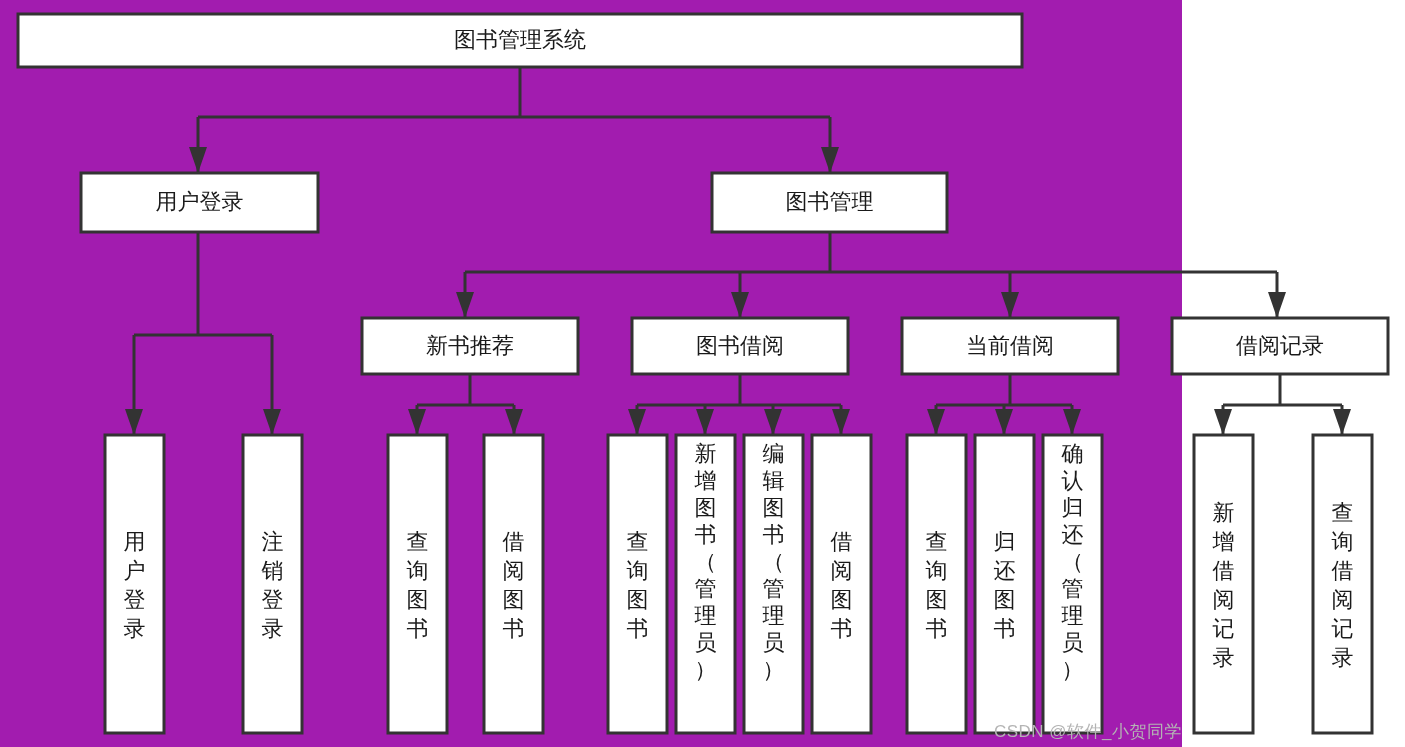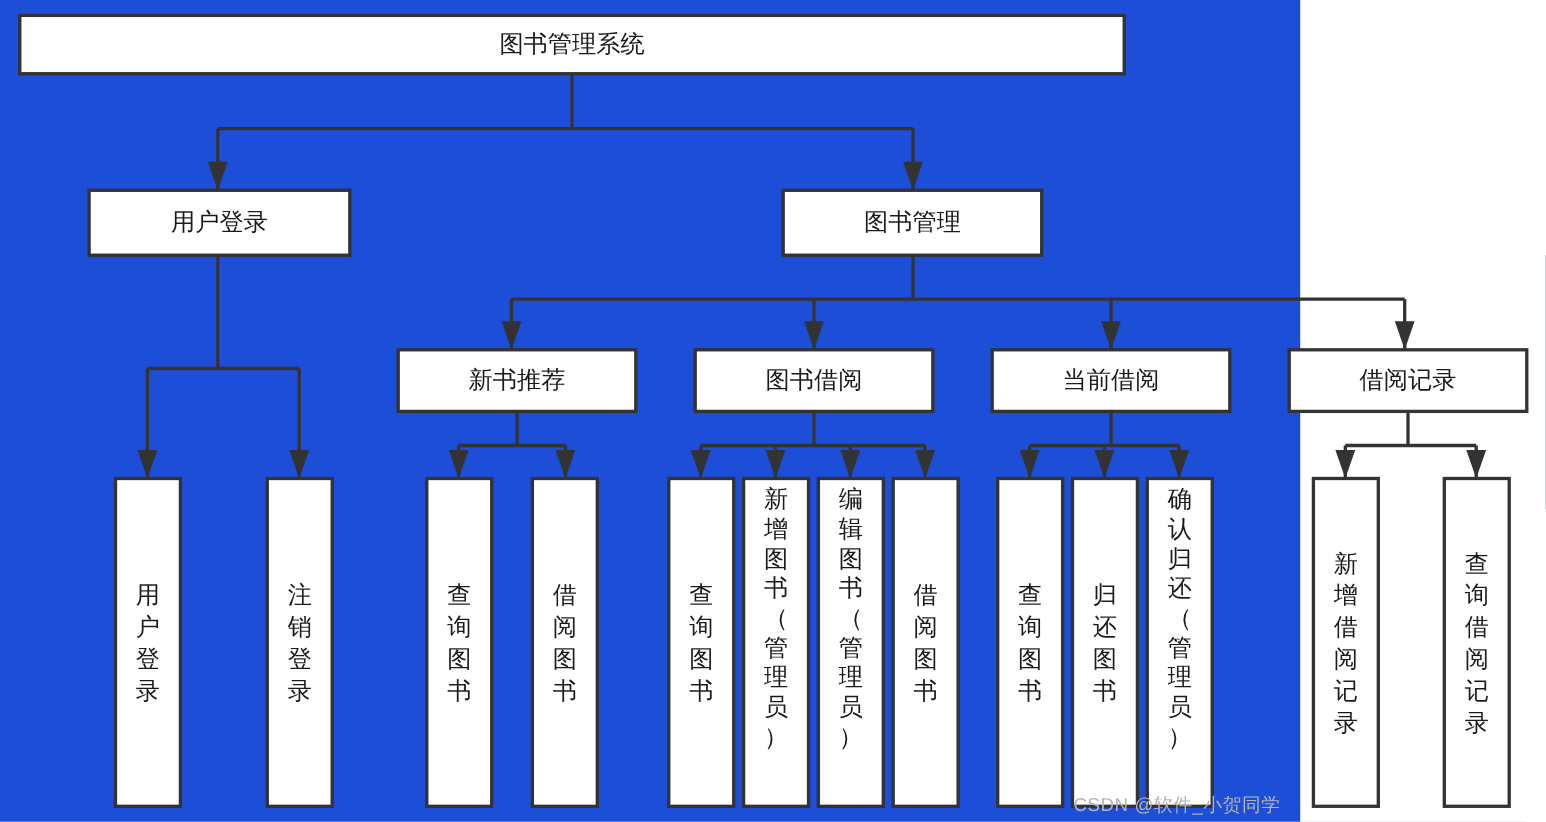--- a/index.html
+++ b/index.html
@@ -10,21 +10,21 @@
   body {
     width: 1405px;
     height: 747px;
     font-family: "Liberation Sans", "DejaVu Sans", sans-serif;
     overflow: hidden;
   }
   #diagram-root {
     position: relative;
     width: 1182px;
     height: 747px;
-    background: #1d4ed8;
+    background: #a21caf;
   }
   svg#flow {
     display: block;
     width: 1405px;
     height: 747px;
   }
   .node-box {
     fill: #ffffff;
     stroke: #333333;
     stroke-width: 3;
@@ -47,21 +47,21 @@
     dominant-baseline: middle;
   }
   .node-label-vertical {
     font-family: "Liberation Sans", "DejaVu Sans", sans-serif;
     fill: #1a1a1a;
     font-size: 22px;
     text-anchor: middle;
   }
   .watermark {
     position: absolute;
-    right: 18px;
+    right: 0;
     bottom: 4px;
     font-family: "Liberation Sans", "DejaVu Sans", sans-serif;
     font-size: 17px;
     color: #b4b4b4;
     white-space: nowrap;
     letter-spacing: 0.5px;
   }
 </style>
 </head>
 <body>

